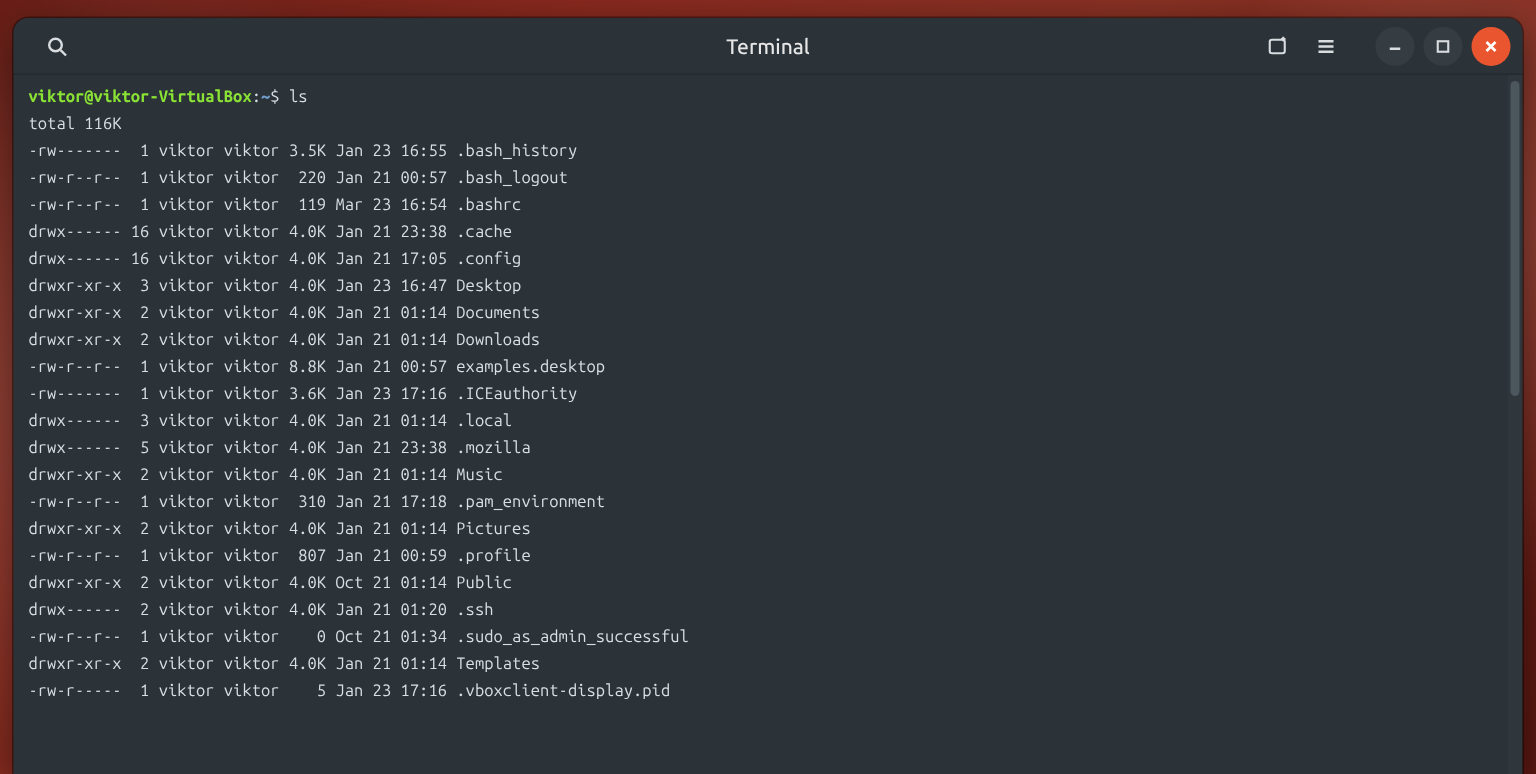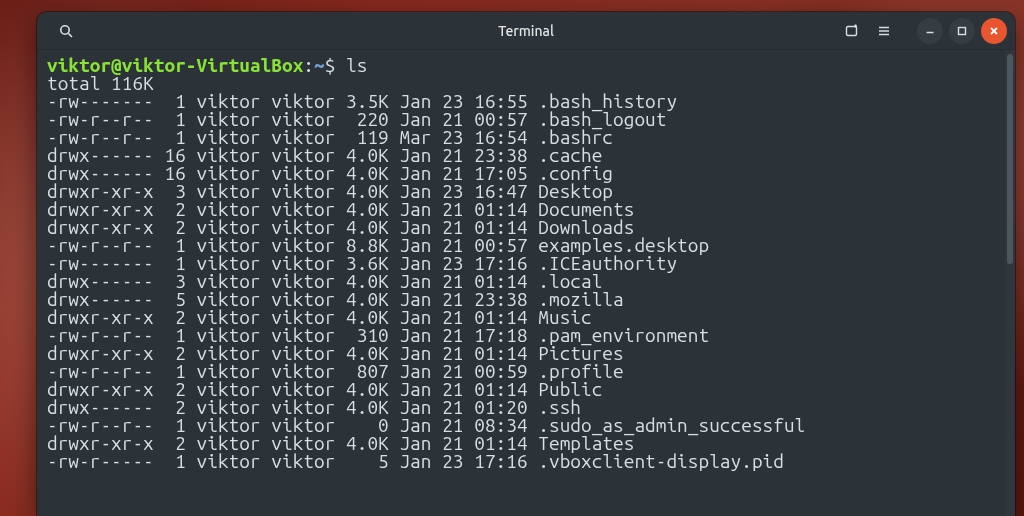--- a/index.html
+++ b/index.html
@@ -15,21 +15,20 @@
   }
   .window {
     position: absolute;
     top: 12px; left: 9px; right: 9px; bottom: 0;
     background: #2b3339;
     border-radius: 10px 10px 0 0;
     box-shadow: 0 8px 30px rgba(0,0,0,0.55), 0 0 0 1px rgba(0,0,0,0.4);
     display: flex;
     flex-direction: column;
     overflow: hidden;
-    margin-left: 28px;
   }
   .titlebar {
     height: 38px;
     background: #2b3339;
     display: flex;
     align-items: center;
     padding: 0 8px;
     border-bottom: 1px solid rgba(0,0,0,0.15);
   }
   .tb-left { width: 200px; display:flex; align-items:center; gap:6px; }
@@ -44,21 +43,21 @@
   .tb-btn.icon { border-radius: 6px; }
   .tb-btn svg { display:block; }
   .tb-close { background:#E9552E; color:#fff; }
   .tb-min, .tb-max { background: rgba(255,255,255,0.05); }
   .search-ic { margin-left:8px; }
   .terminal {
     flex:1;
     position: relative;
     padding: 6px 10px 0 10px;
     color: #d8dee3;
-    font-size: 19px;
+    font-size: 11px;
     line-height: 18px;
     letter-spacing: 0.04px;
     font-family: "Ubuntu Mono","DejaVu Sans Mono","Liberation Mono",monospace;
     overflow: hidden;
   }
   .line { white-space: pre; }
   .prompt-user { color:#8ae234; font-weight:bold; }
   .prompt-colon { color:#d8dee3; }
   .prompt-path { color:#729fcf; font-weight:bold; }
   .prompt-dollar { color:#d8dee3; }
@@ -133,23 +132,23 @@
         <div class="line">drwxr-xr-x  2 viktor viktor 4.0K Jan 21 01:14 Documents</div>
         <div class="line">drwxr-xr-x  2 viktor viktor 4.0K Jan 21 01:14 Downloads</div>
         <div class="line">-rw-r--r--  1 viktor viktor 8.8K Jan 21 00:57 examples.desktop</div>
         <div class="line">-rw-------  1 viktor viktor 3.6K Jan 23 17:16 .ICEauthority</div>
         <div class="line">drwx------  3 viktor viktor 4.0K Jan 21 01:14 .local</div>
         <div class="line">drwx------  5 viktor viktor 4.0K Jan 21 23:38 .mozilla</div>
         <div class="line">drwxr-xr-x  2 viktor viktor 4.0K Jan 21 01:14 Music</div>
         <div class="line">-rw-r--r--  1 viktor viktor  310 Jan 21 17:18 .pam_environment</div>
         <div class="line">drwxr-xr-x  2 viktor viktor 4.0K Jan 21 01:14 Pictures</div>
         <div class="line">-rw-r--r--  1 viktor viktor  807 Jan 21 00:59 .profile</div>
-        <div class="line">drwxr-xr-x  2 viktor viktor 4.0K Jan 21 01:14 Public</div>
+        <div class="line">drwxr-xr-x  2 viktor viktor 4.0K Oct 21 01:14 Public</div>
         <div class="line">drwx------  2 viktor viktor 4.0K Jan 21 01:20 .ssh</div>
-        <div class="line">-rw-r--r--  1 viktor viktor    0 Jan 21 08:34 .sudo_as_admin_successful</div>
+        <div class="line">-rw-r--r--  1 viktor viktor    0 Oct 21 01:34 .sudo_as_admin_successful</div>
         <div class="line">drwxr-xr-x  2 viktor viktor 4.0K Jan 21 01:14 Templates</div>
         <div class="line">-rw-r-----  1 viktor viktor    5 Jan 23 17:16 .vboxclient-display.pid</div>
       </div>
     <div class="scrollbar">
         <div class="thumb"></div>
       </div>
   </div>
 </div>
 
 </body></html>

